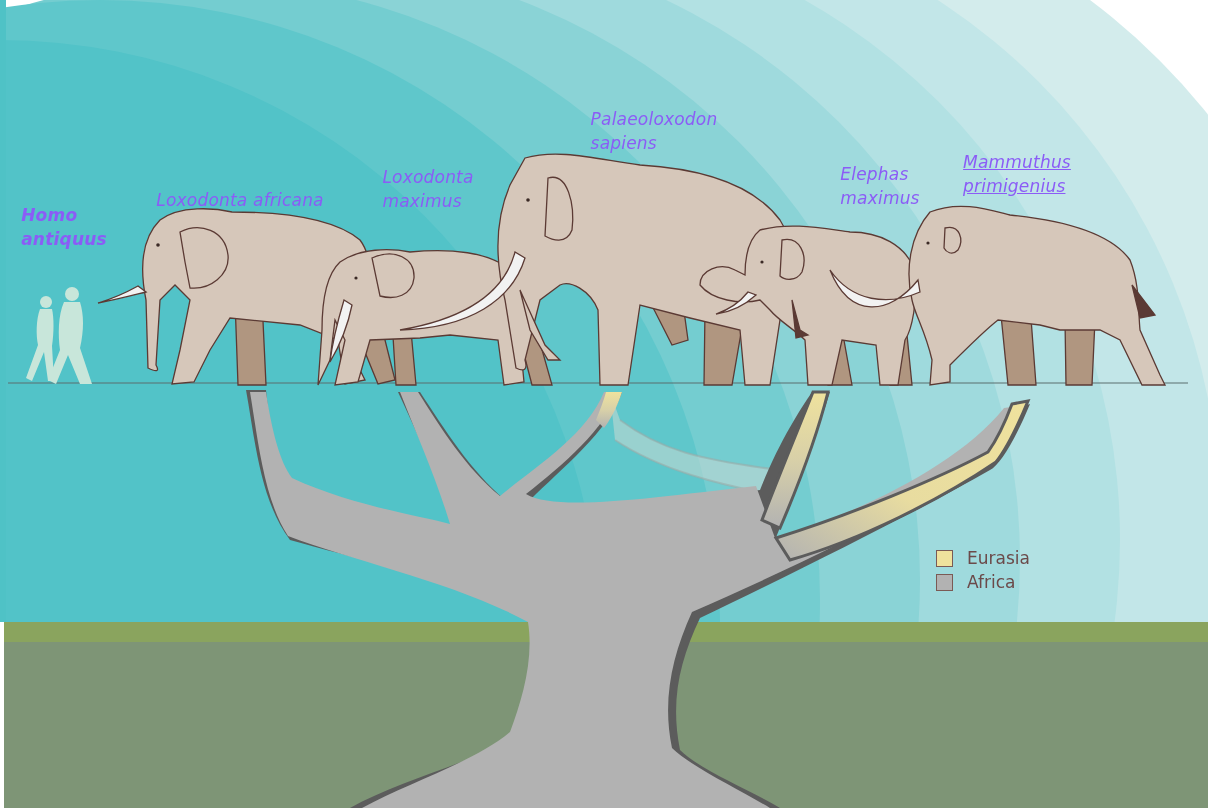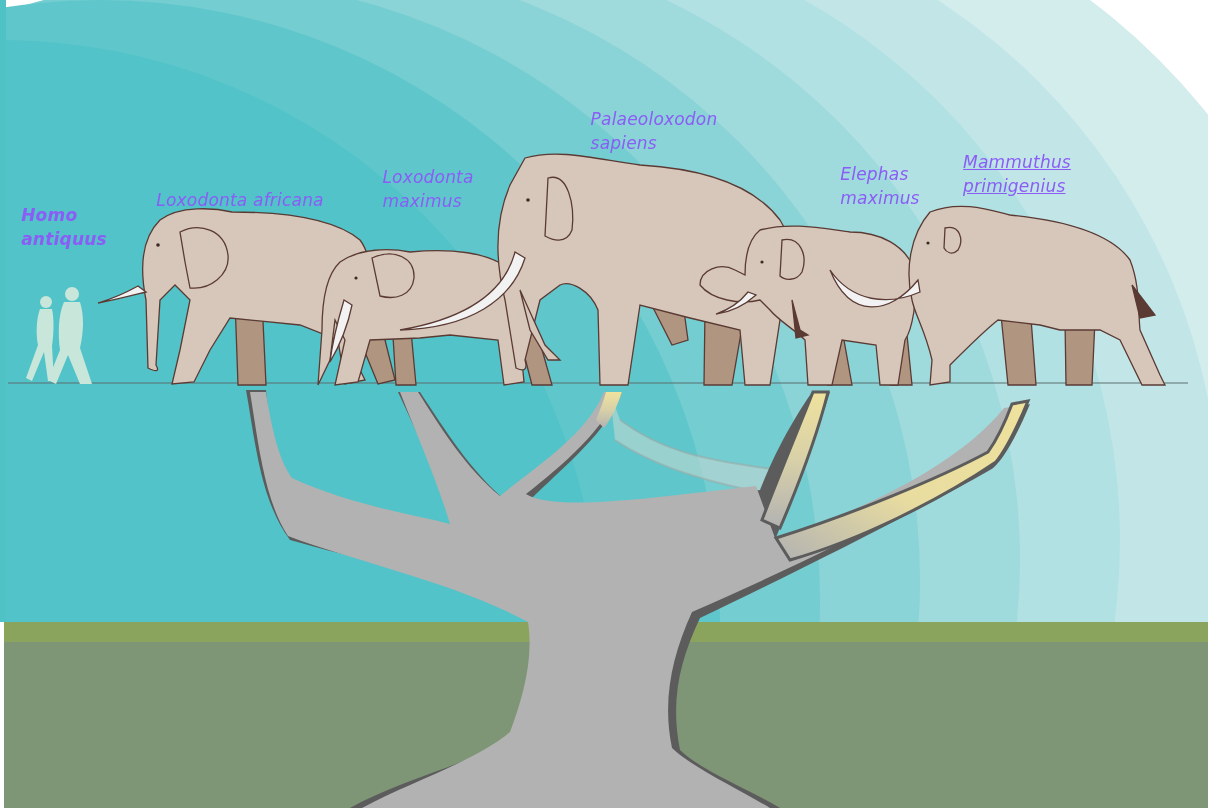--- a/index.html
+++ b/index.html
@@ -181,13 +181,23 @@
 <div class="label" style="left:880px; top:162px;">
   <div>Elephas</div>
   <div>maximus</div>
 </div>
 <div class="label" style="left:1017px; top:150px;text-decoration:underline;">
   <div>Mammuthus</div>
   <div>primigenius</div>
 </div>
 
 
+<div class="legend">
+  <div class="legend-row">
+    <div class="swatch" style="background:#efe29d;"></div>
+    <span class="legend-text">Eurasia</span>
+  </div>
+  <div class="legend-row">
+    <div class="swatch" style="background:#b2b2b2;"></div>
+    <span class="legend-text">Africa</span>
+  </div>
+</div>
 </div>
 
 </body></html>

